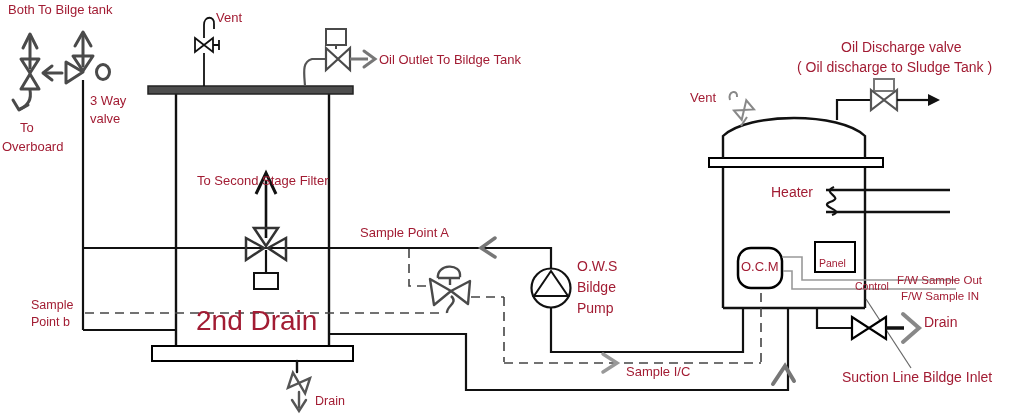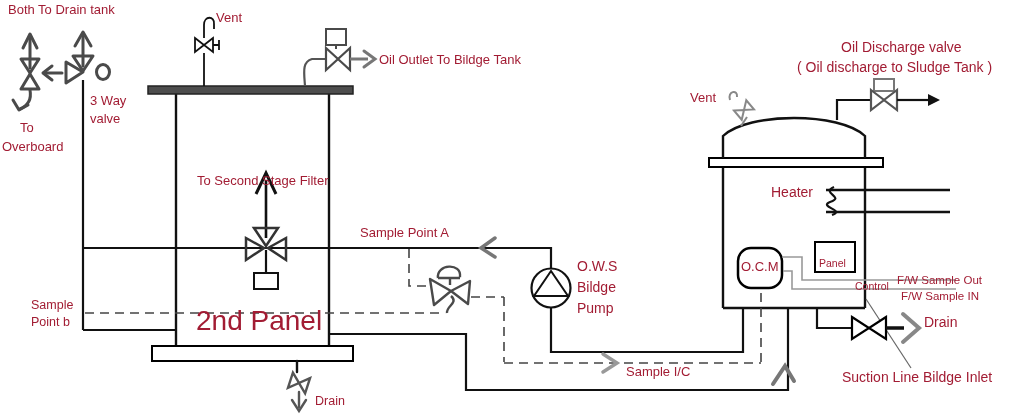--- a/index.html
+++ b/index.html
@@ -160,30 +160,30 @@
     <path d="M297,361 V372" stroke="#111"></path>
     <g transform="rotate(18 299 383)">
       <polygon points="290,375 299,383 290,391"></polygon>
       <polygon points="308,375 299,383 308,391"></polygon>
     </g>
     <path d="M299,392 V407"></path>
     <polyline points="292,400 299,411 306,400"></polyline>
   </g>
 </svg>
 
-<span class="lbl" style="left:8px;top:3px;">Both To Drain tank</span>
+<span class="lbl" style="left:8px;top:3px;">Both To Bilge tank</span>
 <span class="lbl" style="left:90px;top:94px;">3 Way</span>
 <span class="lbl" style="left:90px;top:112px;">valve</span>
 <span class="lbl" style="left:20px;top:121px;">To</span>
 <span class="lbl" style="left:2px;top:140px;">Overboard</span>
 
 <span class="lbl" style="left:216px;top:11px;">Vent</span>
 <span class="lbl" style="left:379px;top:53px;">Oil Outlet To Bildge Tank</span>
 <span class="lbl" style="left:197px;top:150px;margin-top:24px;">To Second Stage Filter</span>
-<span class="lbl big" style="left:196px;top:306px;">2nd Panel</span>
+<span class="lbl big" style="left:196px;top:306px;">2nd Drain</span>
 <span class="lbl sz12" style="left:31px;top:299px;">Sample</span>
 <span class="lbl sz12" style="left:31px;top:316px;">Point b</span>
 <span class="lbl sz12" style="left:315px;top:395px;">Drain</span>
 
 <span class="lbl" style="left:360px;top:226px;">Sample Point A</span>
 <span class="lbl" style="left:626px;top:365px;">Sample I/C</span>
 
 <span class="lbl sz14" style="left:577px;top:259px;">O.W.S</span>
 <span class="lbl sz14" style="left:577px;top:280px;">Bildge</span>
 <span class="lbl sz14" style="left:577px;top:301px;">Pump</span>

